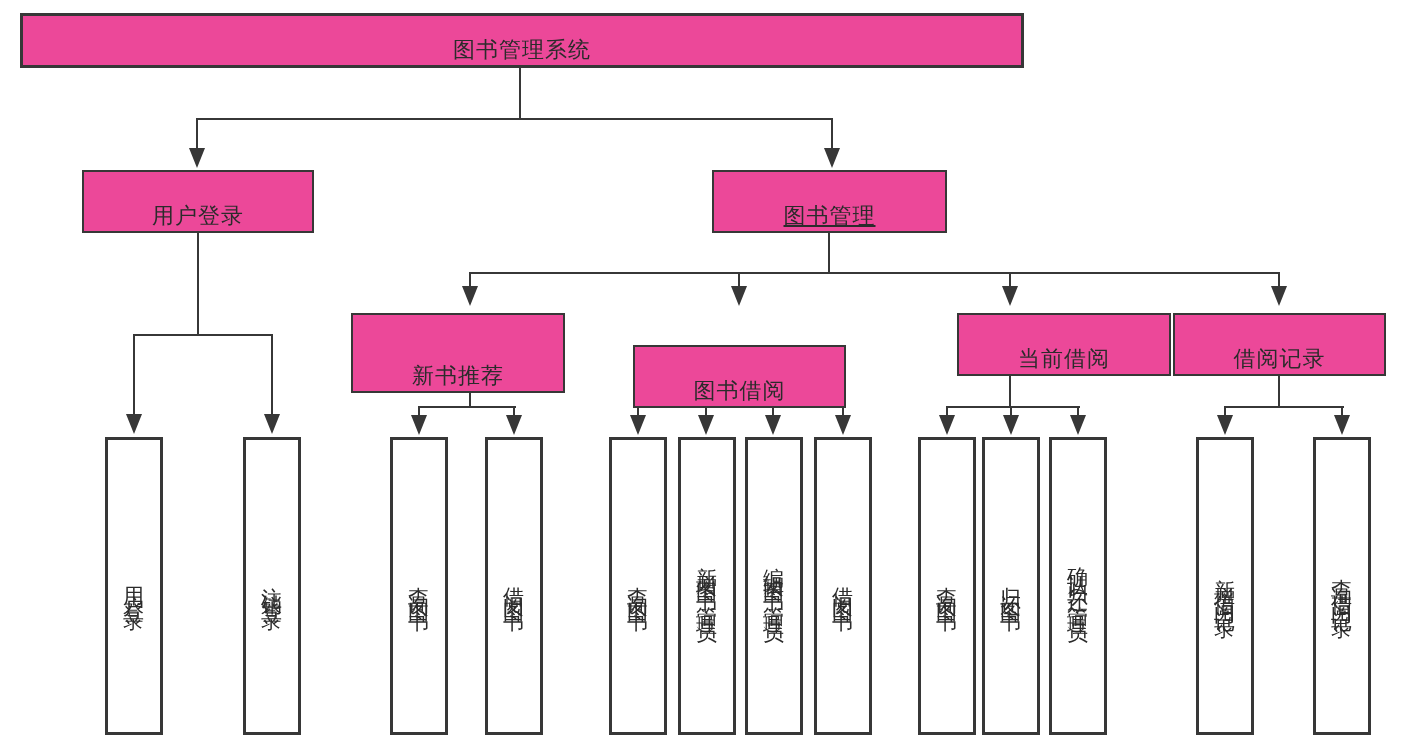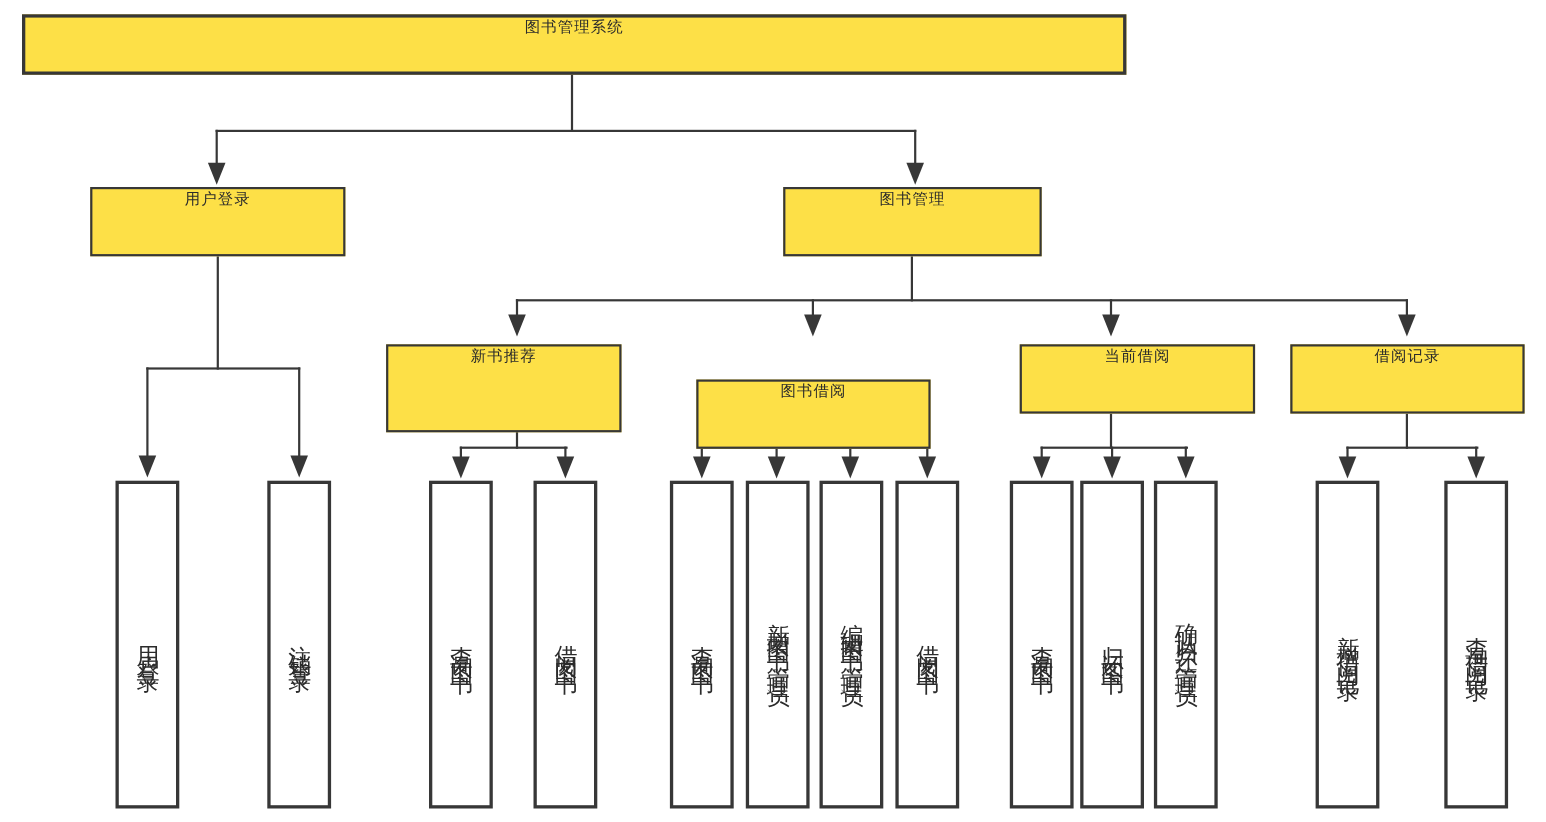--- a/index.html
+++ b/index.html
@@ -12,24 +12,24 @@
     position:relative;
     width:1405px;height:747px;
     background:#ffffff;
     font-family:"Liberation Sans", sans-serif;
     color:var(--text);
     overflow:hidden;
   }
   
   .hbox{
     position:absolute;
-    background:#fde047;
+    background:#ec4899;
     border:2px solid var(--line);
-    display:flex;align-items:flex-start;justify-content:center;
-    font-size:14px;
+    display:flex;align-items:flex-end;justify-content:center;
+    font-size:22px;
     letter-spacing:1px;
     box-sizing:border-box;
     z-index:2;
   }
   .hbox.root{border-width:3px;}
   
   .vbox{
     position:absolute;
     top:437px;height:298px;width:58px;
     background:#fff;
@@ -76,33 +76,33 @@
 <div id="stage">
 
   <div class="hbox root" style="left:20px;top:13px;width:1004px;height:55px;">
     <span>图书管理系统</span>
   </div>
 
   <div class="hbox" style="left:82px;top:170px;width:232px;height:63px;">
     <span>用户登录</span>
   </div>
 
-  <div class="hbox" style="left:712px;top:170px;width:235px;height:63px;">
+  <div class="hbox" style="left:712px;top:170px;width:235px;height:63px;text-decoration:underline;">
     <span>图书管理</span>
   </div>
 
   <div class="hbox" style="left:351px;top:313px;width:214px;height:80px;">
     <span>新书推荐</span>
   </div>
 
   <div class="hbox" style="left:633px;top:313px;width:213px;height:63px;margin-top:32px;">
     <span>图书借阅</span>
   </div>
 
-  <div class="hbox" style="left:927px;top:313px;width:214px;height:63px;">
+  <div class="hbox" style="left:957px;top:313px;width:214px;height:63px;">
     <span>当前借阅</span>
   </div>
 
   <div class="hbox" style="left:1173px;top:313px;width:213px;height:63px;">
     <span>借阅记录</span>
   </div>
 
   <div class="vbox" style="left:105px;">
     <span class="vtext">用户登录</span>
   </div>

